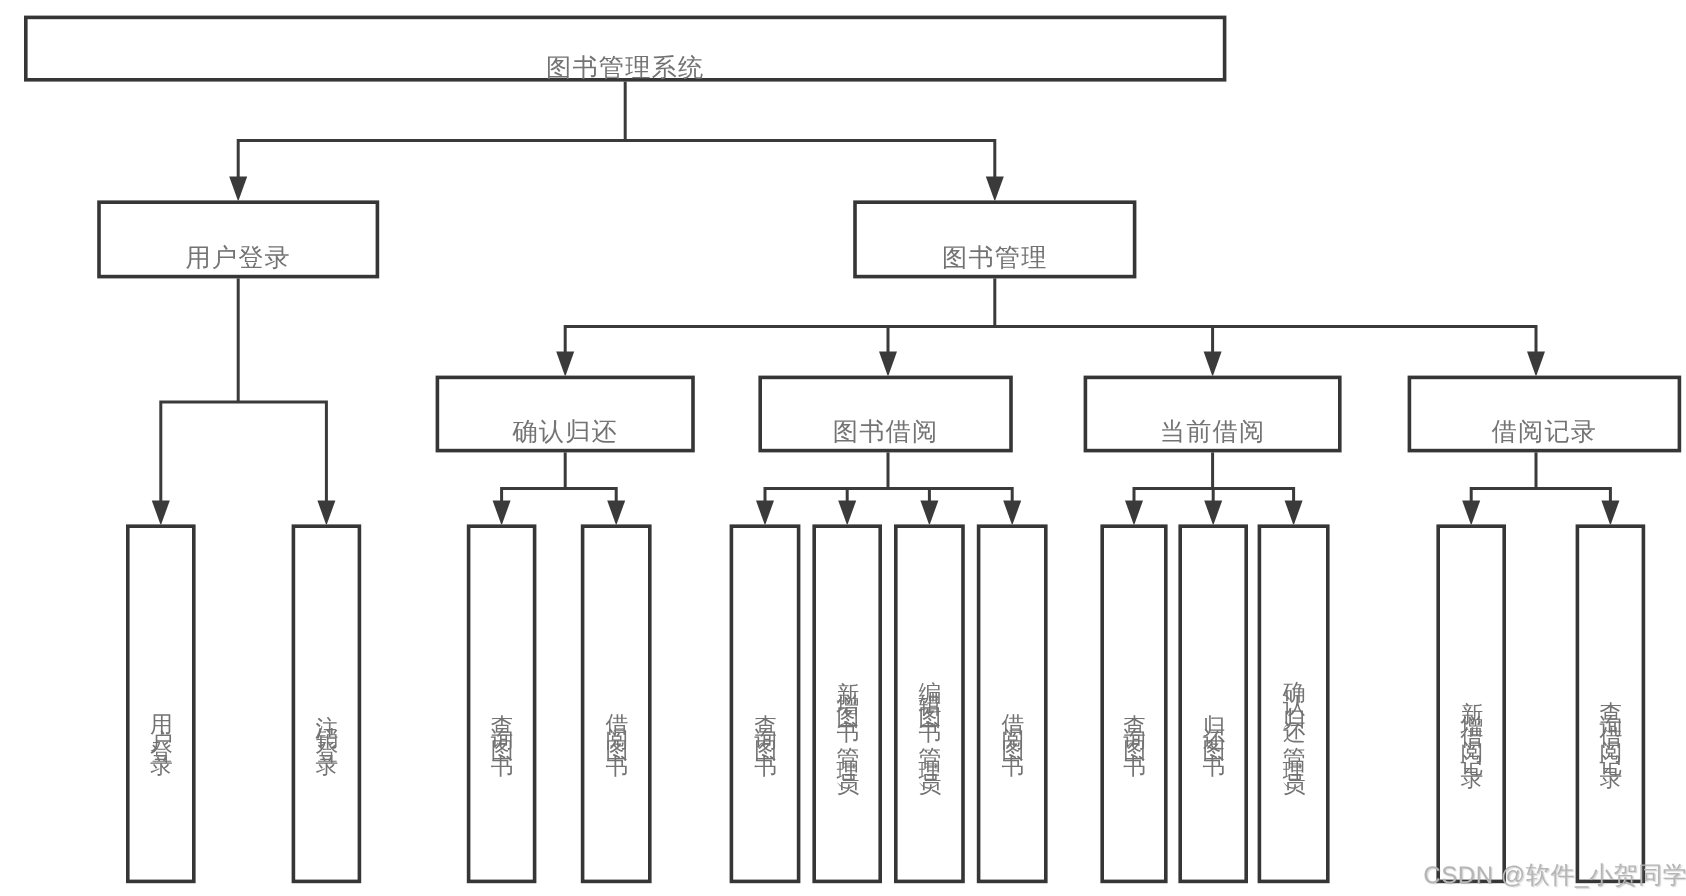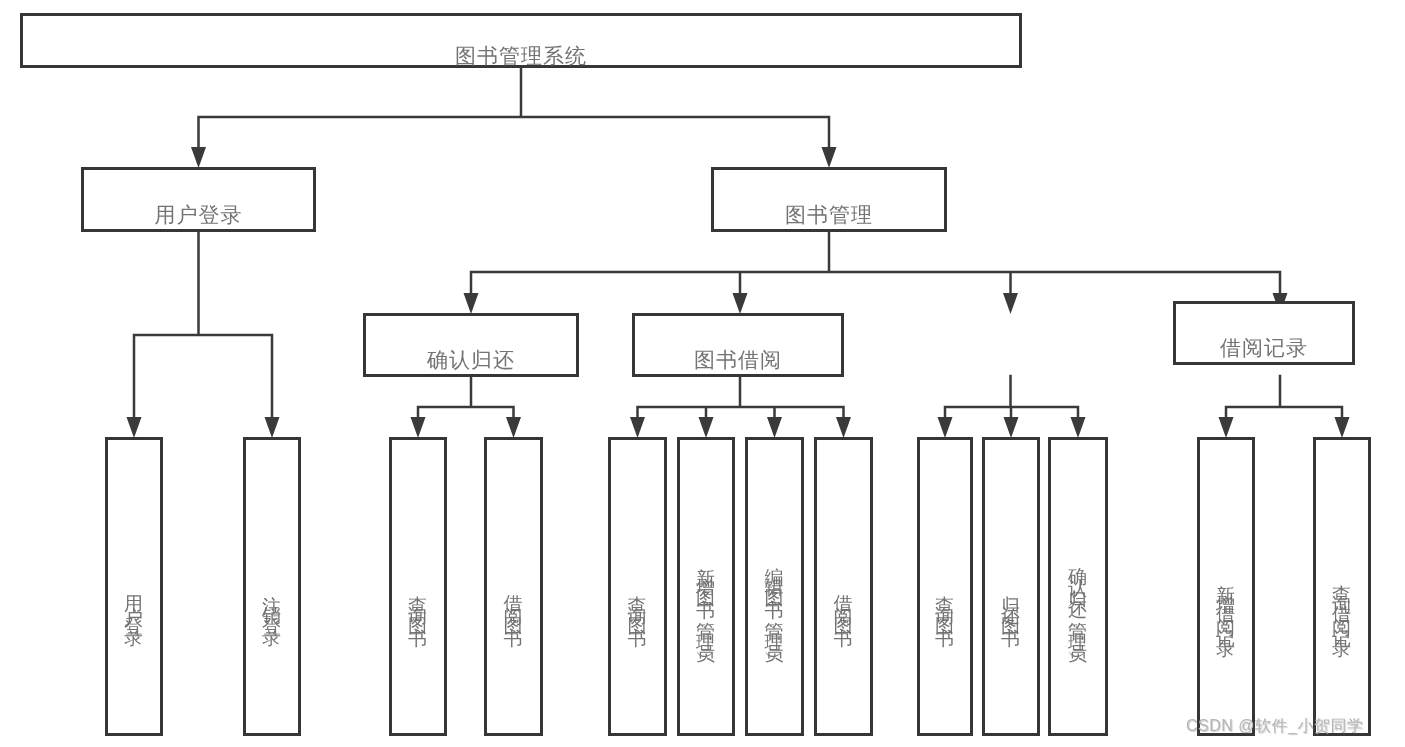--- a/index.html
+++ b/index.html
@@ -47,21 +47,21 @@
     font-size: 19px;
     letter-spacing: 11px;
     white-space: normal;
     line-height: 1;
   }
   #watermark {
     position: absolute;
     left: 1186px;
     top: 716px;
     z-index: 3;
-    font-size: 16px;
+    font-size: 20px;
     color: #b5b5b5;
     text-shadow: 1px 1px 1px rgba(120,120,120,0.35);
     letter-spacing: 0.5px;
     white-space: nowrap;
   }
 </style>
 </head>
 <body>
 
 <div id="diagram">
@@ -116,21 +116,24 @@
     </div>
     <div class="node" style="left: 711px; top: 167px; width: 236px; height: 65px;">
       <span class="lbl">图书管理</span>
     </div>
     <div class="node" style="left: 363px; top: 313px; width: 216px; height: 64px;">
       <span class="lbl">确认归还</span>
     </div>
     <div class="node" style="left: 632px; top: 313px; width: 212px; height: 64px;">
       <span class="lbl">图书借阅</span>
     </div>
-    <div class="node" style="left: 1173px; top: 301px; width: 182px; height: 64px;">
+    <div class="node" style="left: 903px; top: 313px; width: 215px; height: 64px;">
+      <span class="lbl">当前借阅</span>
+    </div>
+    <div class="node" style="left: 1173px; top: 313px; width: 228px; height: 64px;">
       <span class="lbl">借阅记录</span>
     </div>
     <div class="node v" style="left: 105px; top: 437px; width: 58px; height: 299px;">
       <span class="lbl">用户登录</span>
     </div>
     <div class="node v" style="left: 243px; top: 437px; width: 58px; height: 299px;">
       <span class="lbl">注销登录</span>
     </div>
     <div class="node v" style="left: 389px; top: 437px; width: 58px; height: 299px;">
       <span class="lbl">查询图书</span>

